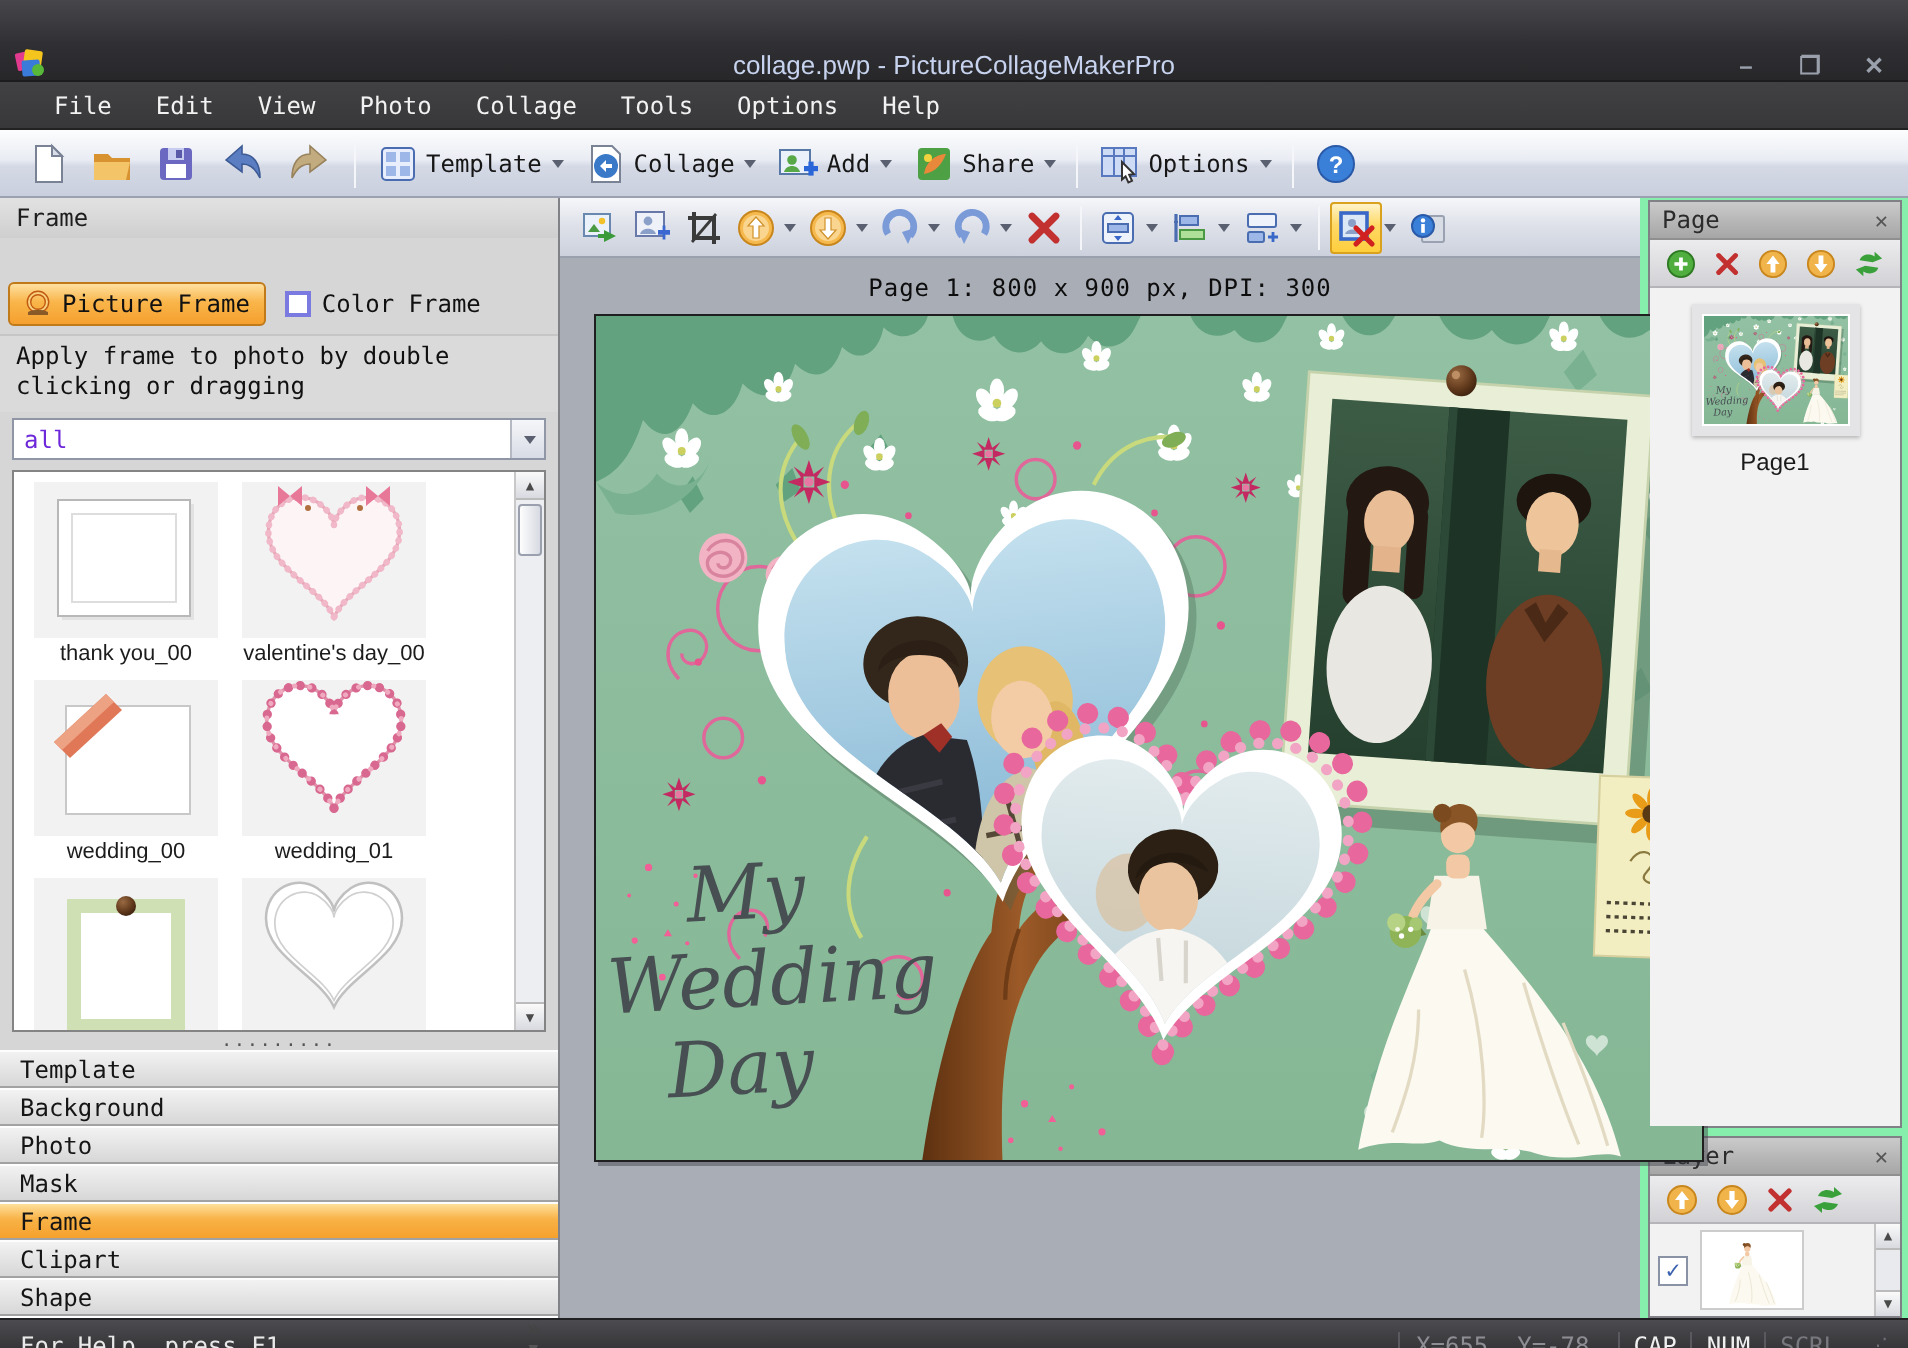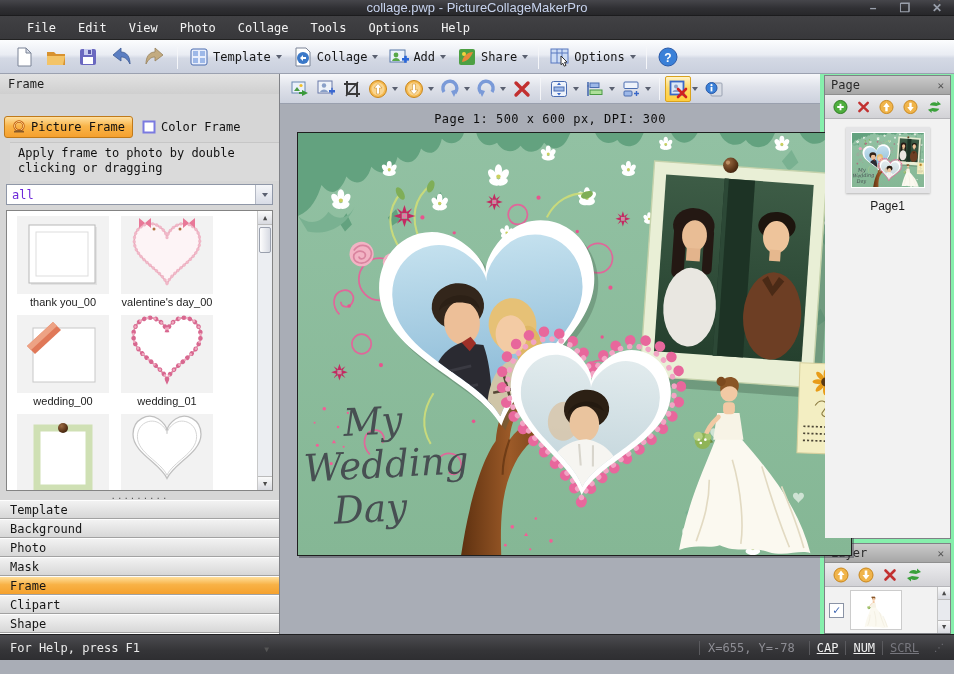--- a/index.html
+++ b/index.html
@@ -1,20 +1,20 @@
 <!DOCTYPE html>
 <html><head>
 <meta charset="utf-8">
 <style>
   * { margin:0; padding:0; box-sizing:border-box; }
   html,body { width:954px; height:674px; overflow:hidden; }
   body { font-family:"DejaVu Sans Mono", monospace; font-size:12px; background:#a9adb6; position:relative; }
 
   
-  .titlebar { height:16px; background:linear-gradient(#46464b,#303034 55%,#27272a); border-bottom:1px solid #1c1c1e; display:flex; align-items:flex-end; padding:0 6px; position:relative;flex-direction:column; }
+  .titlebar { height:41px; background:linear-gradient(#46464b,#303034 55%,#27272a); border-bottom:1px solid #1c1c1e; display:flex; align-items:flex-end; padding:0 6px; position:relative; }
   .titlebar .title { position:absolute; left:0; right:0; text-align:center; color:#c7d3ee; font-family:"Liberation Sans",sans-serif; font-size:13px; pointer-events:none; }
   .win-controls { margin-left:auto; display:flex; gap:10px; z-index:2; }
   .win-btn { width:22px; text-align:center; color:#9aa0ac; font-family:"Liberation Sans",sans-serif; font-weight:bold; font-size:12px; cursor:default; }
 
   
   .menubar { height:24px; background:linear-gradient(#414144,#38383b); border-bottom:1px solid #222; display:flex; align-items:center; padding-left:16px; }
   .menu-item { color:#f2f2f2; padding:0 11px; line-height:24px; }
 
   
   .main-toolbar { height:34px; background:linear-gradient(#fcfdfe,#e9ecf3 45%,#d4d9e5 55%,#c9cfdd); border-bottom:1px solid #9ba1b0; display:flex; align-items:center; padding:0 8px; }
@@ -24,21 +24,21 @@
 
   
   .workspace { height:560px; display:flex; }
 
   
   .left-panel { width:280px; background:#d6d6d6; border-right:1px solid #808287; display:flex; flex-direction:column; }
   .lp-header { height:20px; line-height:20px; padding-left:8px; color:#1d1d1d; background:linear-gradient(#e2e2e2,#cfcfcf); }
   .frame-tabs { display:flex; align-items:center; padding:2px 4px 4px; gap:2px; }
   .tab { display:flex; align-items:flex-start; gap:5px; padding:3px 7px; border-radius:3px; color:#111;margin-top:20px; }
   .tab.active { background:linear-gradient(#ffe0a0,#f9b54a 45%,#f executable5a02e); background:linear-gradient(#ffe0a0,#f9b54a 45%,#f5a02e); border:1px solid #c07a1a; }
-  .hint { padding:3px 8px 5px; line-height:15px; color:#111; border-top:1px solid #c6c6c6; background:#dadada;margin-left:10px; }
+  .hint { padding:3px 8px 5px; line-height:15px; color:#111; border-top:1px solid #c6c6c6; background:#dadada; }
   .filter { margin:3px 6px; height:21px; background:#fff; border:1px solid #8f97a7; display:flex; align-items:center; }
   .filter .val { flex:1; padding-left:5px; color:#6d28d9; }
   .filter .arrow-btn { width:17px; height:19px; border-left:1px solid #b4b9c4; background:linear-gradient(#f5f6f9,#d8dce6); display:flex; align-items:center; justify-content:center; }
   .thumb-list { margin:2px 6px 0; height:282px; background:#fff; border:1px solid #848484; position:relative; overflow:hidden; }
   .thumb-grid { display:grid; grid-template-columns:104px 104px; padding:5px 0 0 6px; row-gap:6px; }
   .thumb-cell { width:100px; text-align:center; }
   .thumb-img { width:92px; height:78px; margin:0 auto; background:#f2f2f2; display:flex; align-items:center; justify-content:center; }
   .thumb-label { font-family:"Liberation Sans",sans-serif; font-size:11px; color:#1c1c1c; margin-top:2px; height:13px; }
   .vscroll { position:absolute; top:0; right:0; width:15px; height:100%; background:#eceef2; border-left:1px solid #c8c8c8; }
   .vs-btn { height:14px; display:flex; align-items:center; justify-content:center; font-size:7px; color:#4a4a4a; background:linear-gradient(#fafafa,#d8dae0); border-bottom:1px solid #bbb; }
@@ -734,21 +734,21 @@
       <div class="cbtn">
         <svg class="ic" width="20" height="20" viewBox="0 0 20 20">
             <rect x="7" y="4" width="11" height="13" rx="1" fill="#d8dce4" stroke="#9aa2b2"></rect>
             <circle cx="7.5" cy="9" r="5.5" fill="#3a80d8" stroke="#2a5aa8"></circle>
             <rect x="6.6" y="8" width="1.8" height="4.4" fill="#ffffff"></rect>
             <circle cx="7.5" cy="6.2" r="1.1" fill="#ffffff"></circle>
           </svg>
       </div>
     </div>
 
-    <div class="page-info">Page 1: 500 x 600 px, DPI: 300</div>
+    <div class="page-info">Page 1: 800 x 900 px, DPI: 300</div>
 
     <div class="page-canvas">
       <svg width="553" height="422" viewBox="0 0 800 600" preserveAspectRatio="none" xmlns="http://www.w3.org/2000/svg" xmlns:xlink="http://www.w3.org/1999/xlink">
         <use href="#sym-collage" xlink:href="#sym-collage"></use>
       </svg>
     </div>
   </div>
 
   <div class="right-col">
 

